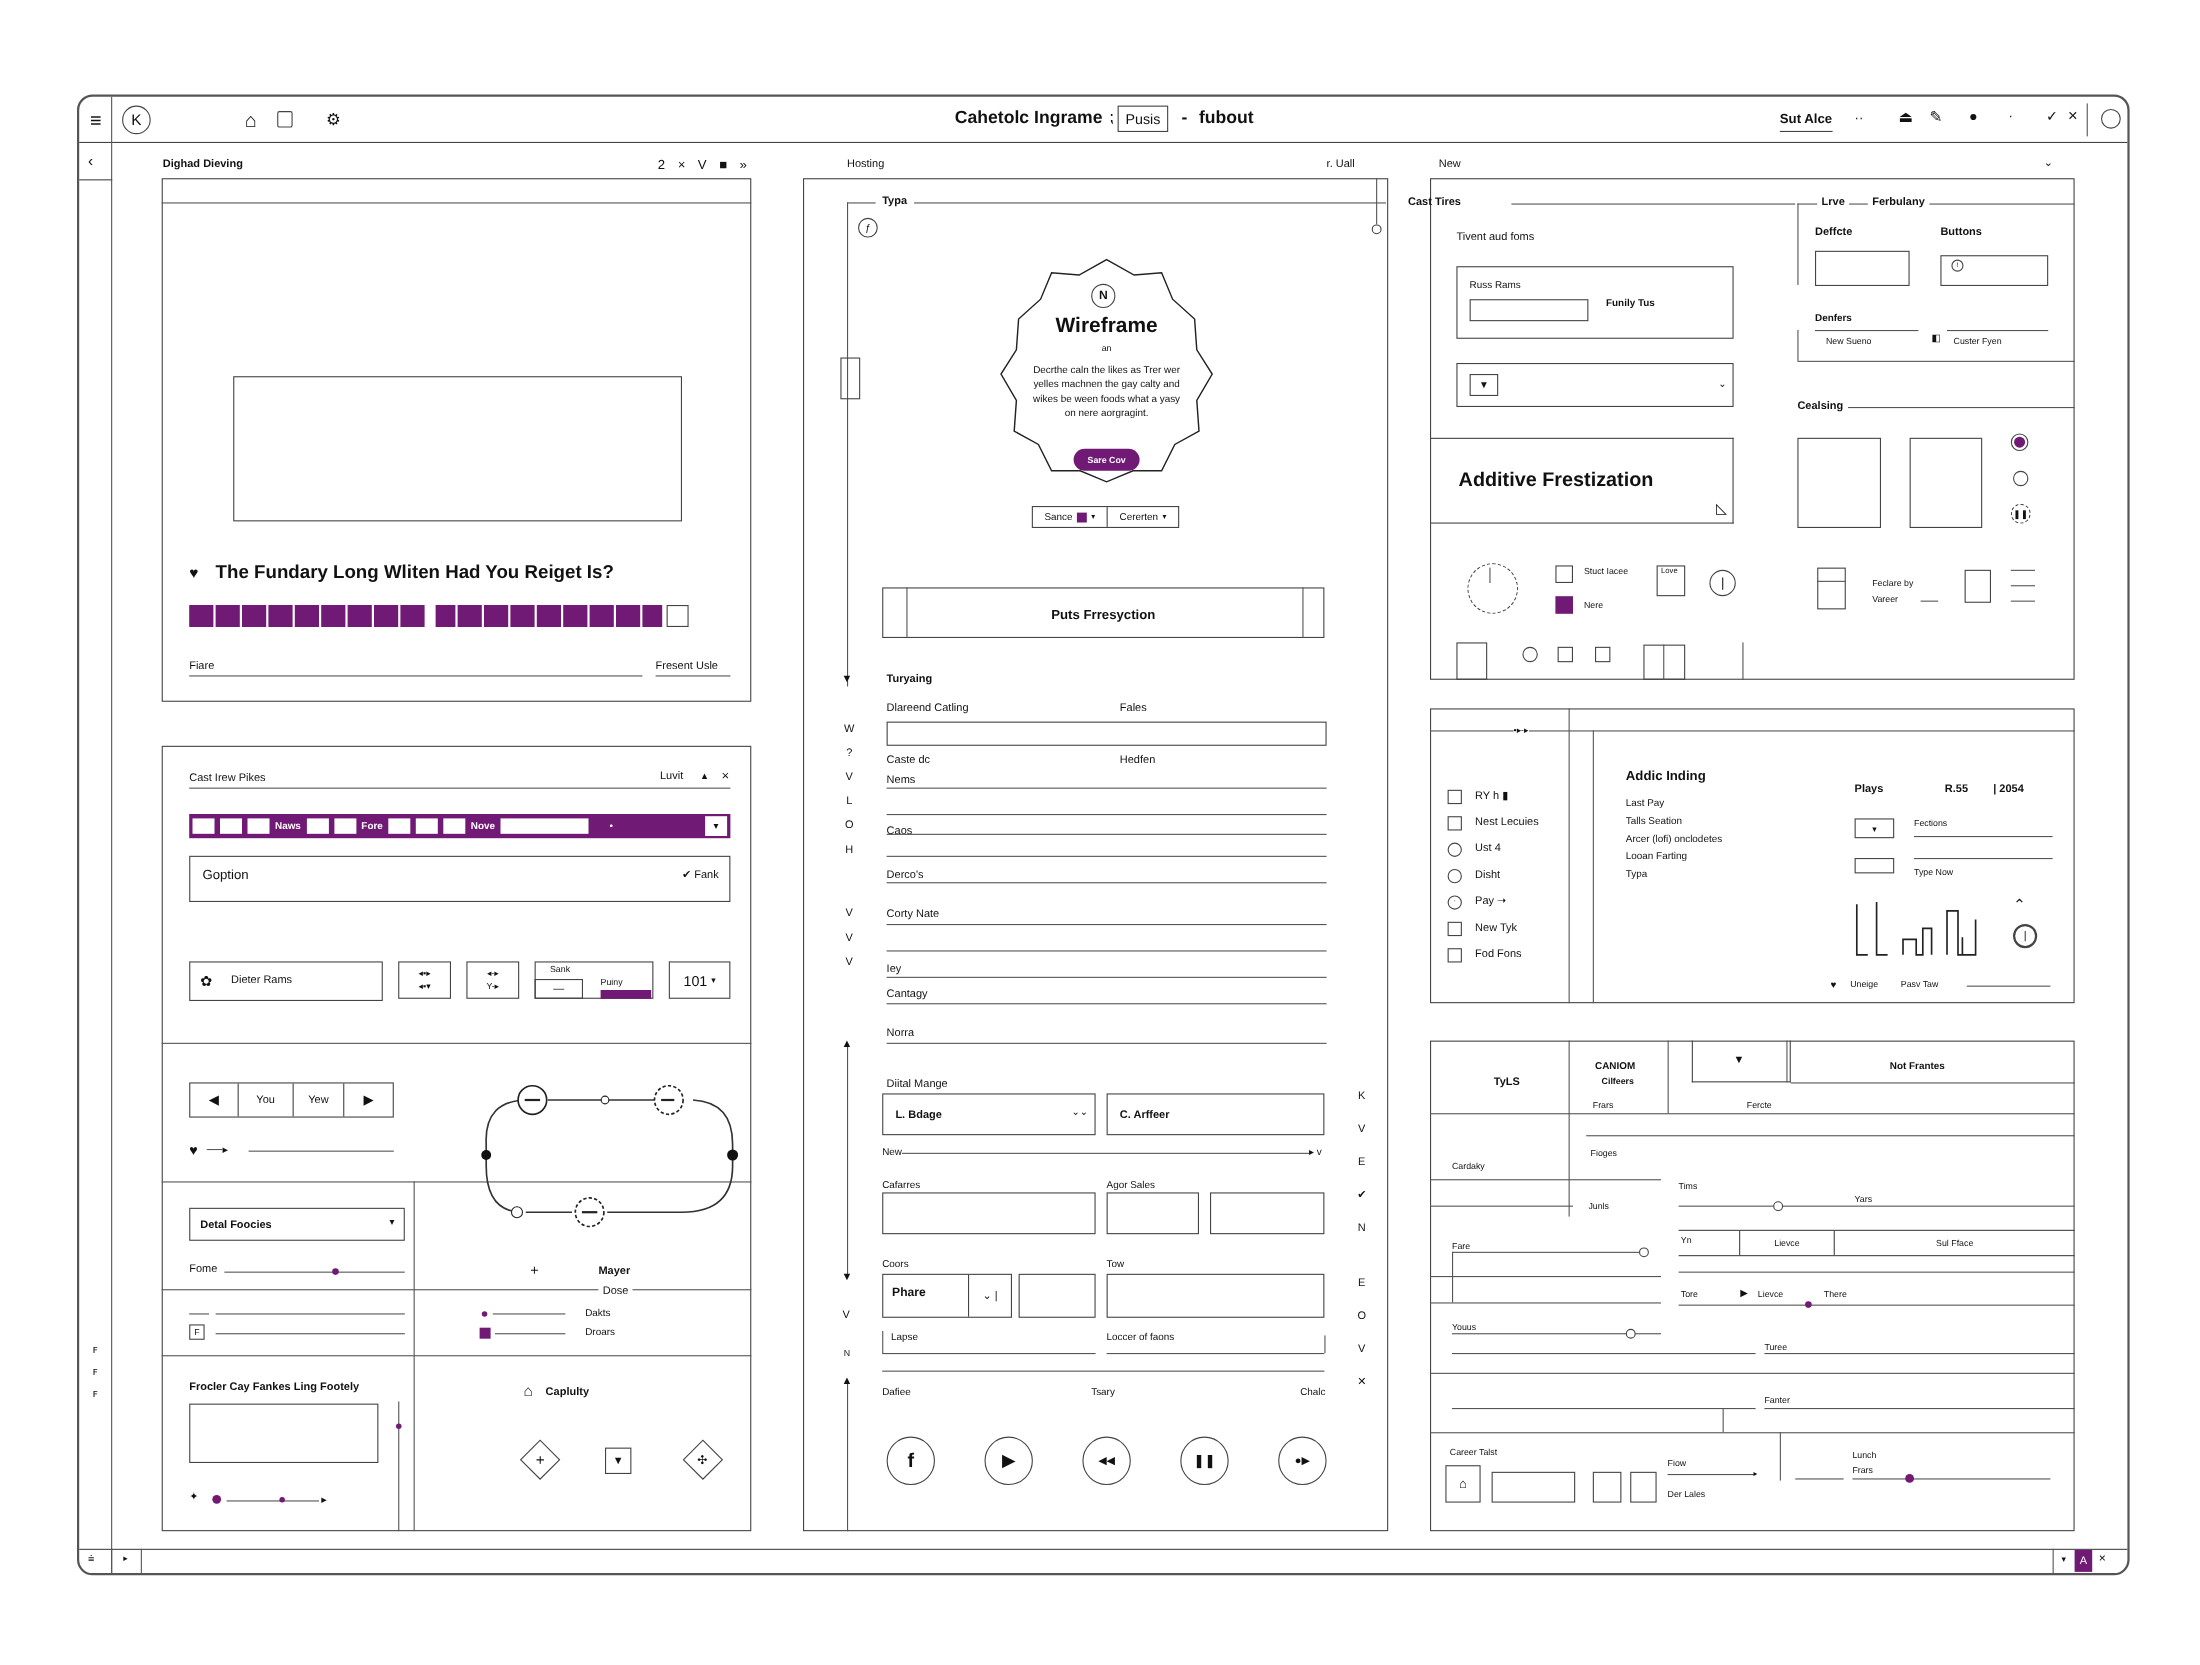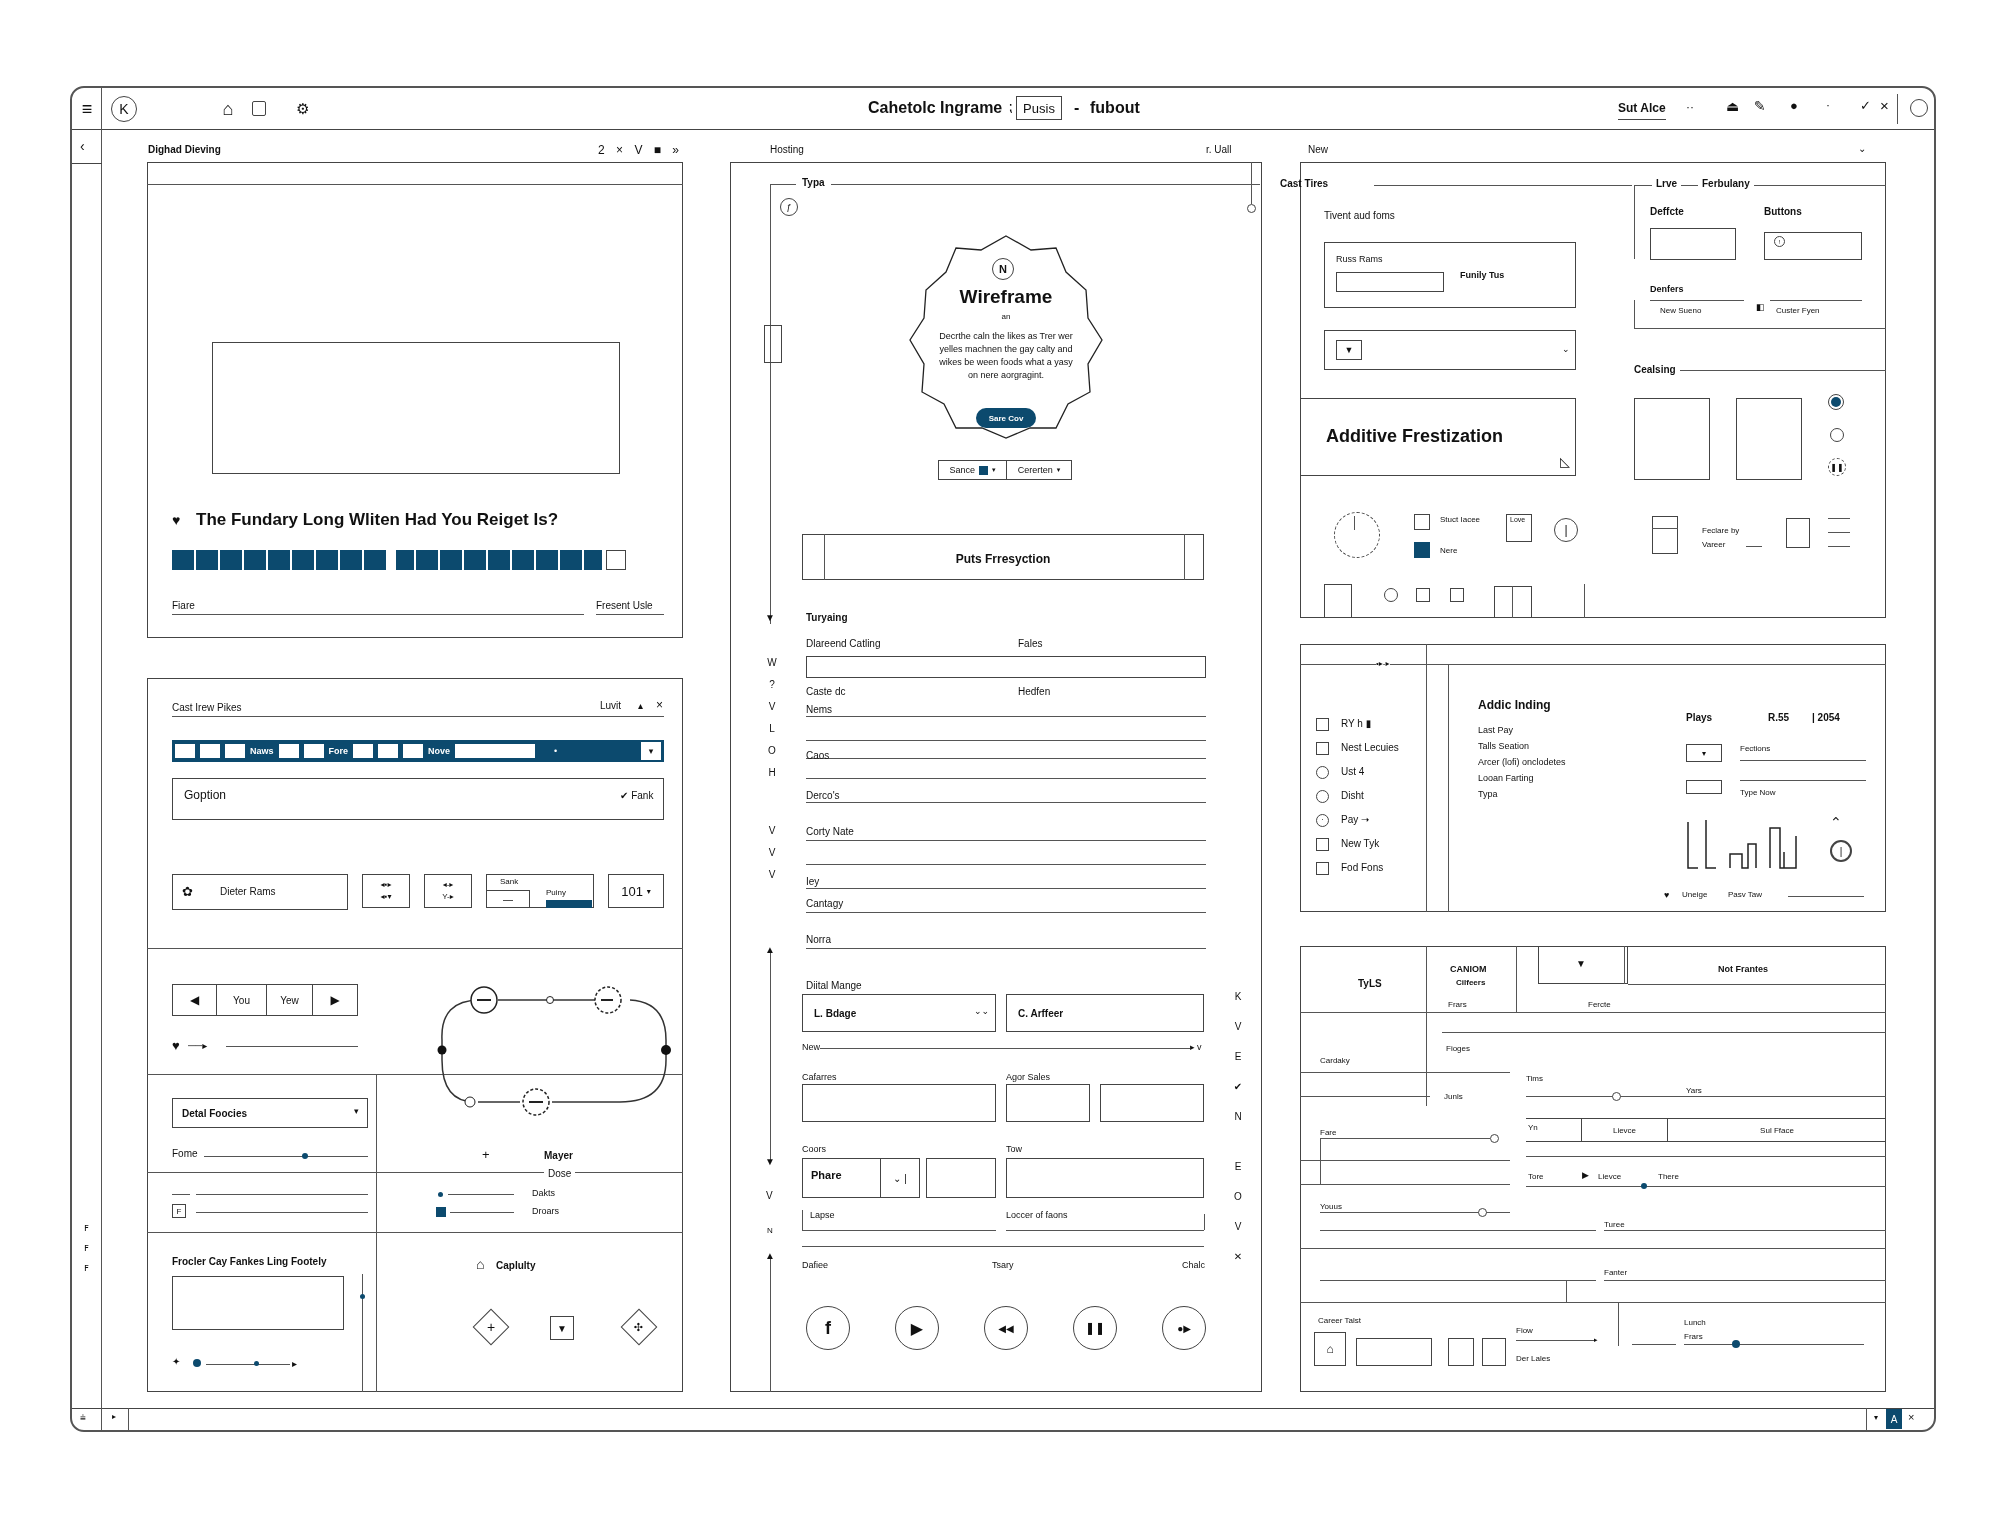--- a/index.html
+++ b/index.html
@@ -10,21 +10,21 @@
 .bl{border-left:1.5px solid #444}
 .bt{border-top:1.5px solid #444}
 .bb{border-bottom:1.5px solid #444}
 .br{border-right:1.5px solid #444}
 .hl{position:absolute;height:0;border-top:1.5px solid #555}
 .vl{position:absolute;width:0;border-left:1.5px solid #555}
 .t{position:absolute;white-space:nowrap;font-size:11px}
 .s{font-size:10px}
 .m{font-size:13px}
 .bold{font-weight:bold}
-.blk{background:#0c4a6e}
+.blk{background:#701a75}
 .circ{border-radius:50%}
 .c{display:flex;align-items:center;justify-content:center}
 svg{overflow:visible}
 </style>
 </head>
 <body>
 
 <div class="win"></div>
 
 <div class="abs bb" style="left:72px;top:88px;width:1862px;height:42px"></div>
@@ -124,21 +124,21 @@
   <div style="width:80px;height:14px;background:#fff"></div>
   <span style="color:#fff;font-size:9px;margin-left:14px">•</span>
   <div class="c" style="width:20px;height:18px;background:#fff;font-size:9px;margin-left:auto">▾</div>
 </div>
 <div class="abs b" style="left:172px;top:778px;width:492px;height:42px"></div>
 <div class="t" style="left:184px;top:788px;font-size:12px">Goption</div>
 <div class="t s" style="left:620px;top:790px">✔ Fank</div>
 
 <div class="abs b" style="left:172px;top:874px;width:176px;height:36px"></div>
 <div class="t" style="left:182px;top:884px;font-size:13px">✿</div>
-<div class="t s" style="left:220px;top:886px">Dieter Rams</div>
+<div class="t s" style="left:210px;top:886px">Dieter Rams</div>
 <div class="abs b c" style="left:362px;top:874px;width:48px;height:34px;font-size:8px;line-height:12px;text-align:center">◂▪▸<br>◂▪▾</div>
 <div class="abs b c" style="left:424px;top:874px;width:48px;height:34px;font-size:8px;line-height:12px;text-align:center">◂-▸<br>Y-▸</div>
 <div class="abs b" style="left:486px;top:874px;width:108px;height:34px"></div>
 <div class="t" style="left:500px;top:877px;font-size:8px">Sank</div>
 <div class="abs b c" style="left:486px;top:890px;width:44px;height:18px;font-size:10px">—</div>
 <div class="t" style="left:546px;top:888px;font-size:8px">Puiny</div>
 <div class="abs blk" style="left:546px;top:900px;width:46px;height:8px"></div>
 <div class="abs b c" style="left:608px;top:874px;width:56px;height:34px;font-size:13px"><span>101</span>&nbsp;<span style="font-size:8px">▾</span></div>
 
 <div class="hl" style="left:147px;top:948px;width:536px"></div>

